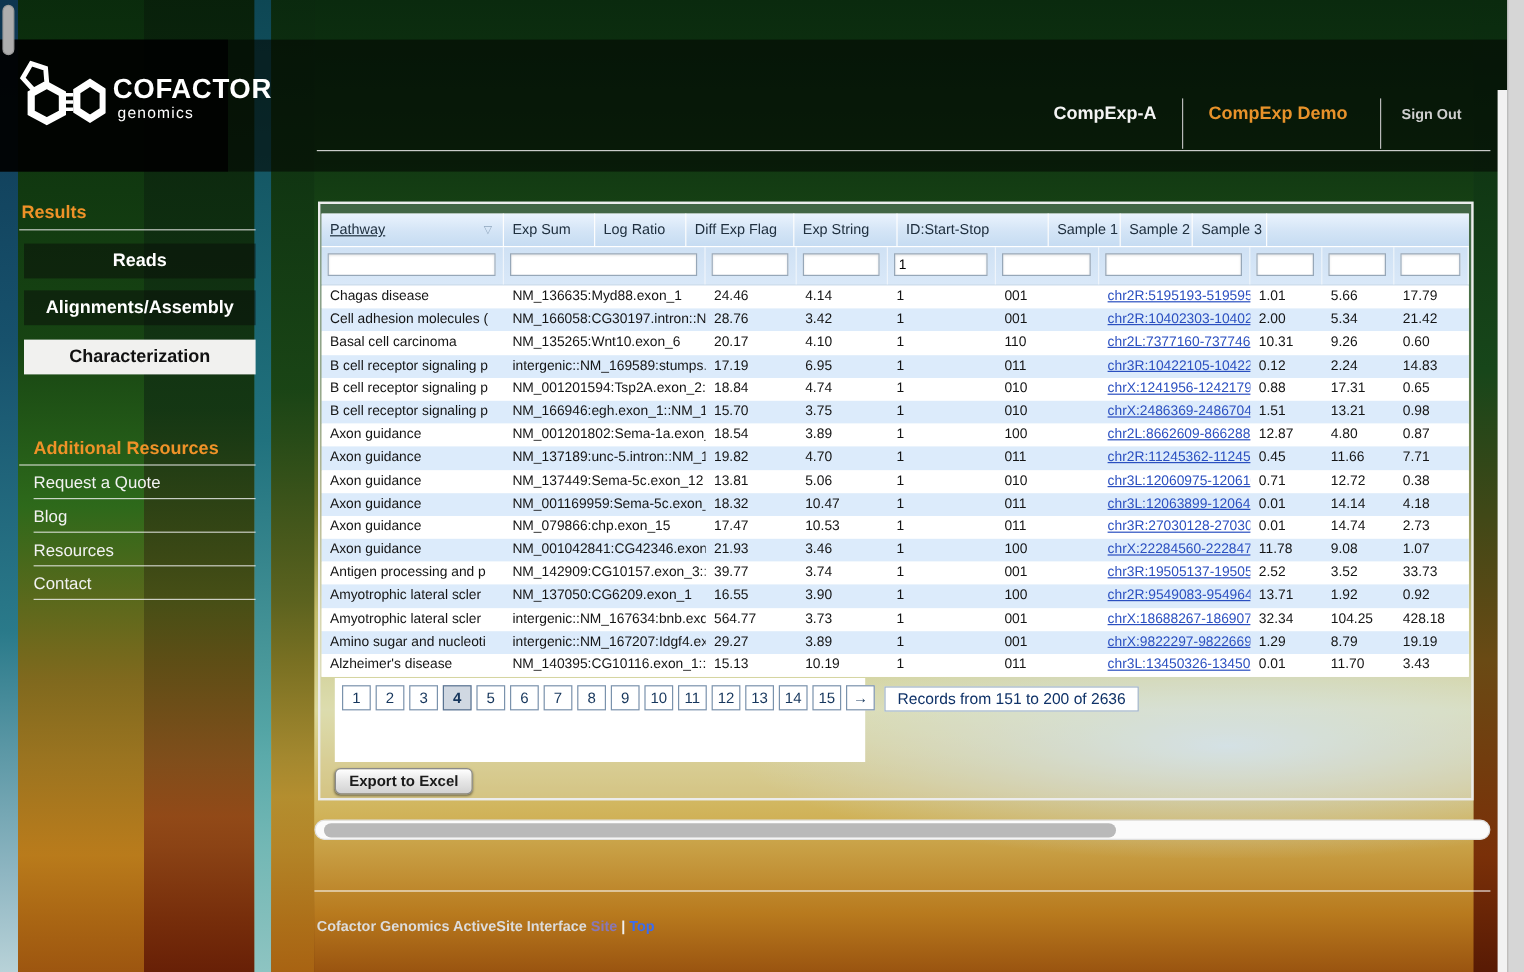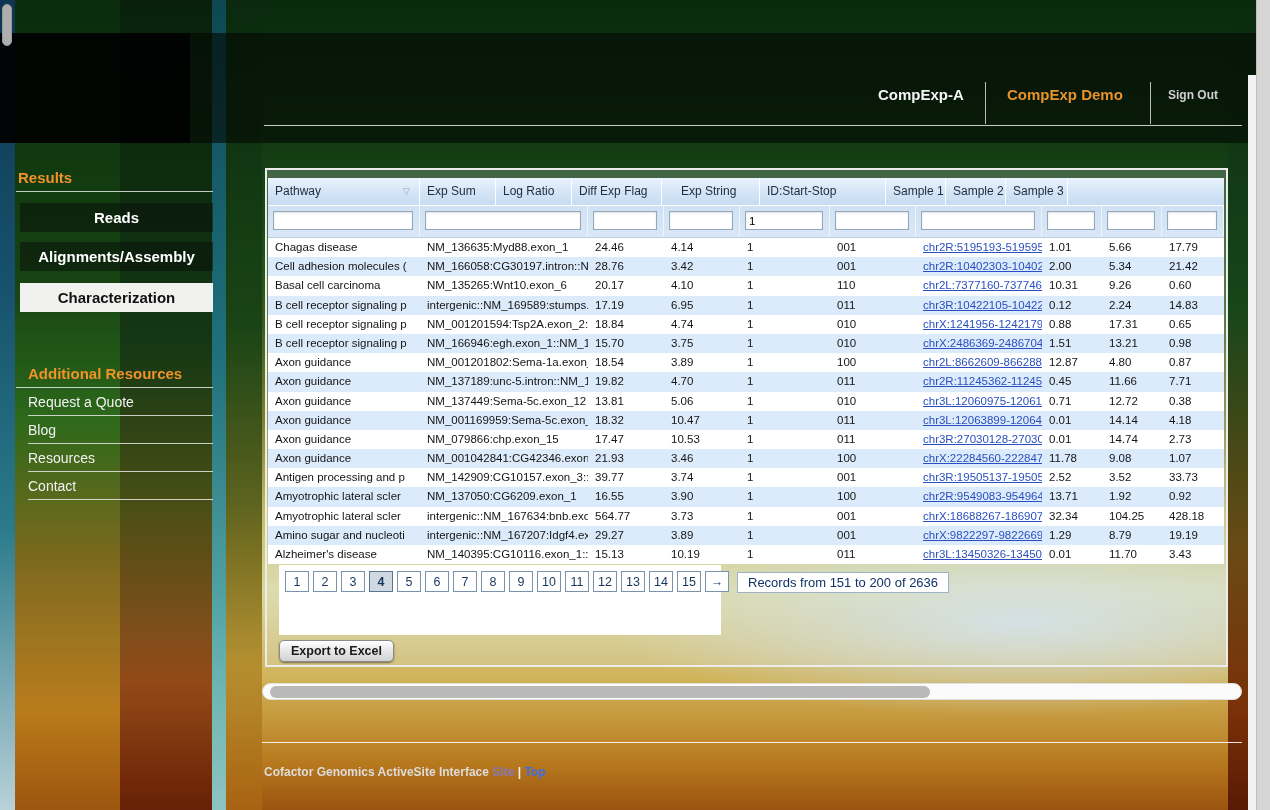--- a/index.html
+++ b/index.html
@@ -113,20 +113,36 @@
   <div class="bg bg-col3"></div>
   <div class="bg bg-left-blue"></div>
   <div class="bg bg-teal"></div>
   <div class="bg bg-col5"></div>
   <div class="bg bg-main"></div>
   <div class="bg bg-main-light"></div>
   <div class="bg bg-right"></div>
 
   <div class="header-band"></div>
   <div class="logo-box"></div>
+  <div class="logo">
+    <span>
+      <svg width="76" height="64" viewBox="0 0 76 64">
+        <polygon points="14,4 26,8 27,20 16,26 7,16" fill="none" stroke="#fff" stroke-width="4"></polygon>
+        <polygon points="27,22 40,29 40,45 27,52 14,45 14,29" fill="none" stroke="#fff" stroke-width="6"></polygon>
+        <polygon points="63,20 74,27 74,43 63,50 52,43 52,27" fill="none" stroke="#fff" stroke-width="6"></polygon>
+        <line x1="43" y1="30" x2="49" y2="30" stroke="#fff" stroke-width="3"></line>
+        <line x1="43" y1="36" x2="49" y2="36" stroke="#fff" stroke-width="3"></line>
+        <line x1="43" y1="42" x2="49" y2="42" stroke="#fff" stroke-width="3"></line>
+      </svg>
+    </span>
+    <span class="logo-text">
+      <span class="logo-brand">COFACTOR</span>
+      <span class="logo-sub">genomics</span>
+    </span>
+  </div>
 
   <div class="top-nav">
     <span class="nav-item nav-a">CompExp-A</span>
     <span class="nav-sep nav-sep1"></span>
     <span class="nav-item nav-demo">CompExp Demo</span>
     <span class="nav-sep nav-sep2"></span>
     <span class="nav-item nav-signout">Sign Out</span>
   </div>
   <div class="header-rule"></div>
 
@@ -143,25 +159,25 @@
   <div class="side-link" style="top:422px;">Blog</div>
   <div class="side-rule" style="top:443px; left:28px; width:185px;"></div>
   <div class="side-link" style="top:450px;">Resources</div>
   <div class="side-rule" style="top:471px; left:28px; width:185px;"></div>
   <div class="side-link" style="top:478px;">Contact</div>
   <div class="side-rule" style="top:499px; left:28px; width:185px;"></div>
 
   <div class="panel">
     <div class="grid">
       <div class="hdr-row">
-          <div class="th" style="width: 152px;"><span>Pathway</span><span class="sort-glyph">▽</span></div>
+          <div class="th" style="width: 152px; text-decoration: underline;"><span>Pathway</span><span class="sort-glyph">▽</span></div>
           <div class="th" style="width: 76px;"><span>Exp Sum</span></div>
           <div class="th" style="width: 76px;"><span>Log Ratio</span></div>
           <div class="th" style="width: 90px;"><span>Diff Exp Flag</span></div>
-          <div class="th" style="width: 86px; margin-left: 12px;"><span>Exp String</span></div>
+          <div class="th" style="width: 86px;"><span>Exp String</span></div>
           <div class="th" style="width: 126px;"><span>ID:Start-Stop</span></div>
           <div class="th" style="width: 60px;"><span>Sample 1</span></div>
           <div class="th" style="width: 60px;"><span>Sample 2</span></div>
           <div class="th" style="width: 62px;"><span>Sample 3</span></div>
         </div>
       <div class="flt-row">
           <div class="ftd" style="width: 152px;"><input type="text" style="width: 140px;"></div>
           <div class="ftd" style="width: 168px;"><input type="text" style="width: 156px;"></div>
           <div class="ftd" style="width: 76px;"><input type="text" style="width: 64px;"></div>
           <div class="ftd" style="width: 76px;"><input type="text" style="width: 64px;"></div>

